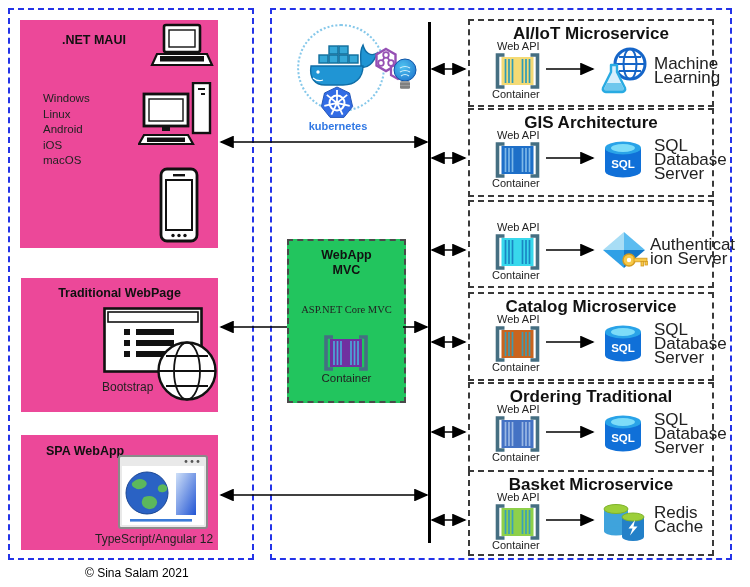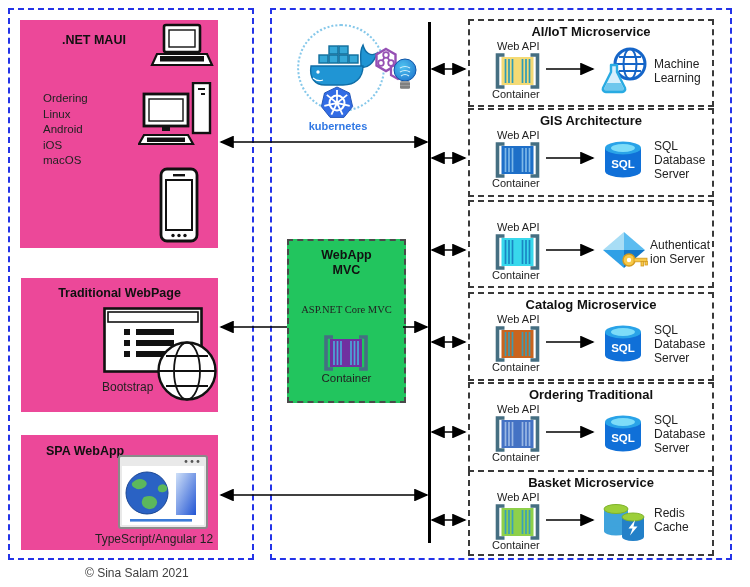--- a/index.html
+++ b/index.html
@@ -6,47 +6,47 @@
   #page{position:relative;width:750px;height:587px;background:#ffffff;
         font-family:"Liberation Sans",sans-serif;color:#111;overflow:hidden;}
   .abs{position:absolute;}
   .region-blue{border:2px dashed #2434e8;}
   .panel{background:#ec4899;}
   .panel-title{font-weight:bold;font-size:12.5px;color:#111;}
   .plat-line{font-size:11.5px;line-height:15.5px;color:#222;}
   .caption{font-size:12px;color:#222;}
   .svc-box{border:2px dashed #3a3a3a;}
   .svc-title{position:absolute;top:3px;left:0;width:100%;text-align:center;
-             font-weight:bold;font-size:13px;}
+             font-weight:bold;font-size:17px;}
   .small-label{font-size:11px;color:#222;}
-  .target-label{font-size:12px;line-height:14px;color:#222;}
+  .target-label{font-size:17px;line-height:14px;color:#222;}
   .target-label div{white-space:nowrap;}
   .mvc-box{border:2px dashed #4a4a4a;background:#22c55e;}
   .mvc-title{font-weight:bold;font-size:12.5px;text-align:center;line-height:15px;}
   .mvc-sub{font-family:"Liberation Serif",serif;font-size:10.5px;text-align:center;color:#222;}
   .k8s-label{font-weight:bold;font-size:11px;color:#3178e4;text-align:center;}
   .docker-circle{border:2px dotted #86c8ea;border-radius:50%;}
-  .footer-left{font-size:12px;color:#404040;}
+  .footer-left{font-size:12px;color:#000000;}
   .footer-center{font-size:12.5px;font-weight:bold;color:#111;}
   .footer-right{font-size:12.5px;font-weight:bold;font-style:italic;color:#111;}
   svg{display:block;}
   .overlay{pointer-events:none;}
 </style>
 </head>
 <body>
 
 <div id="page">
 
   <div class="abs region-blue" style="left:8px;top:8px;width:242px;height:548px;"></div>
   <div class="abs region-blue" style="left:270px;top:8px;width:458px;height:548px;"></div>
 
   <div class="abs panel" style="left:20px;top:20px;width:198px;height:228px;">
     <div class="abs panel-title" style="left:42px;top:13px;">.NET MAUI</div>
     <div class="abs" style="left:23px;top:71px;">
-      <div class="plat-line">Ordering</div>
+      <div class="plat-line">Windows</div>
       <div class="plat-line">Linux</div>
       <div class="plat-line">Android</div>
       <div class="plat-line">iOS</div>
       <div class="plat-line">macOS</div>
     </div>
 
     <svg class="abs" style="left:130px;top:3px;" width="64" height="52" viewBox="0 0 64 52">
       <rect x="14" y="2" width="36" height="27" rx="2" fill="#fff" stroke="#111" stroke-width="2.6"></rect>
       <rect x="19" y="7" width="26" height="17" fill="#fff" stroke="#111" stroke-width="1.4"></rect>
       <polygon points="7,31 57,31 62,42 2,42" fill="#fff" stroke="#111" stroke-width="2.2"></polygon>

